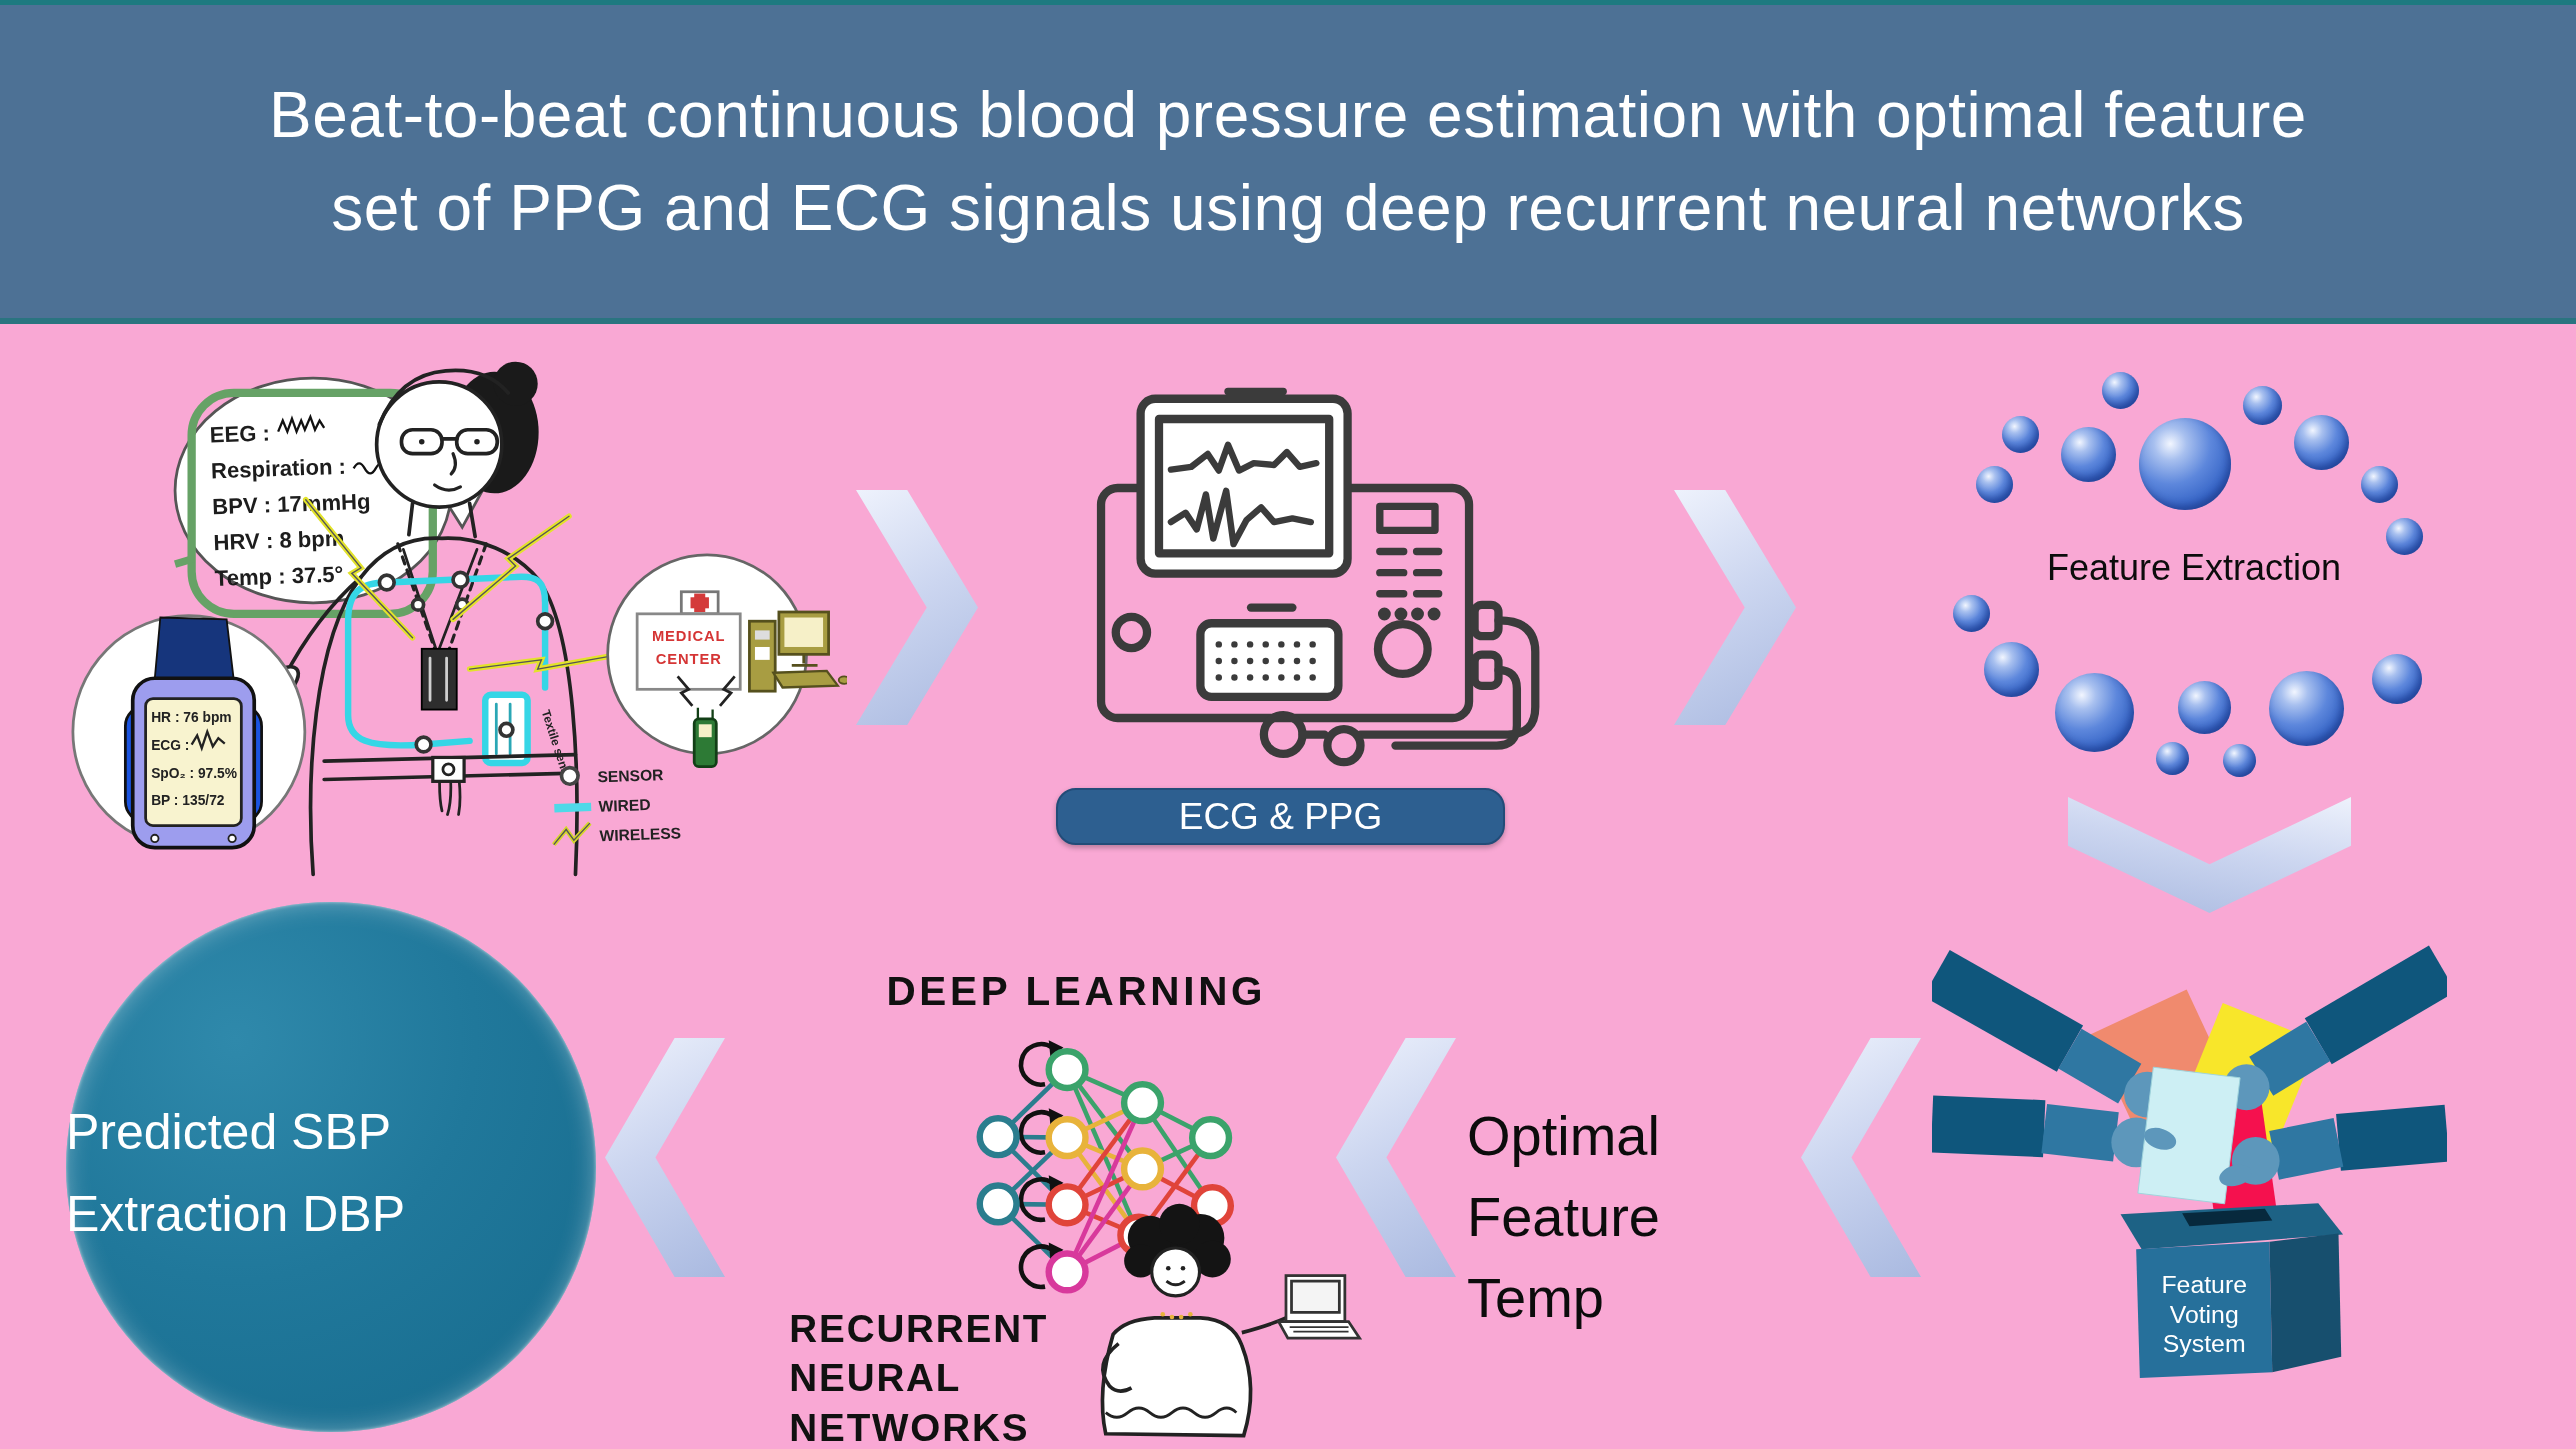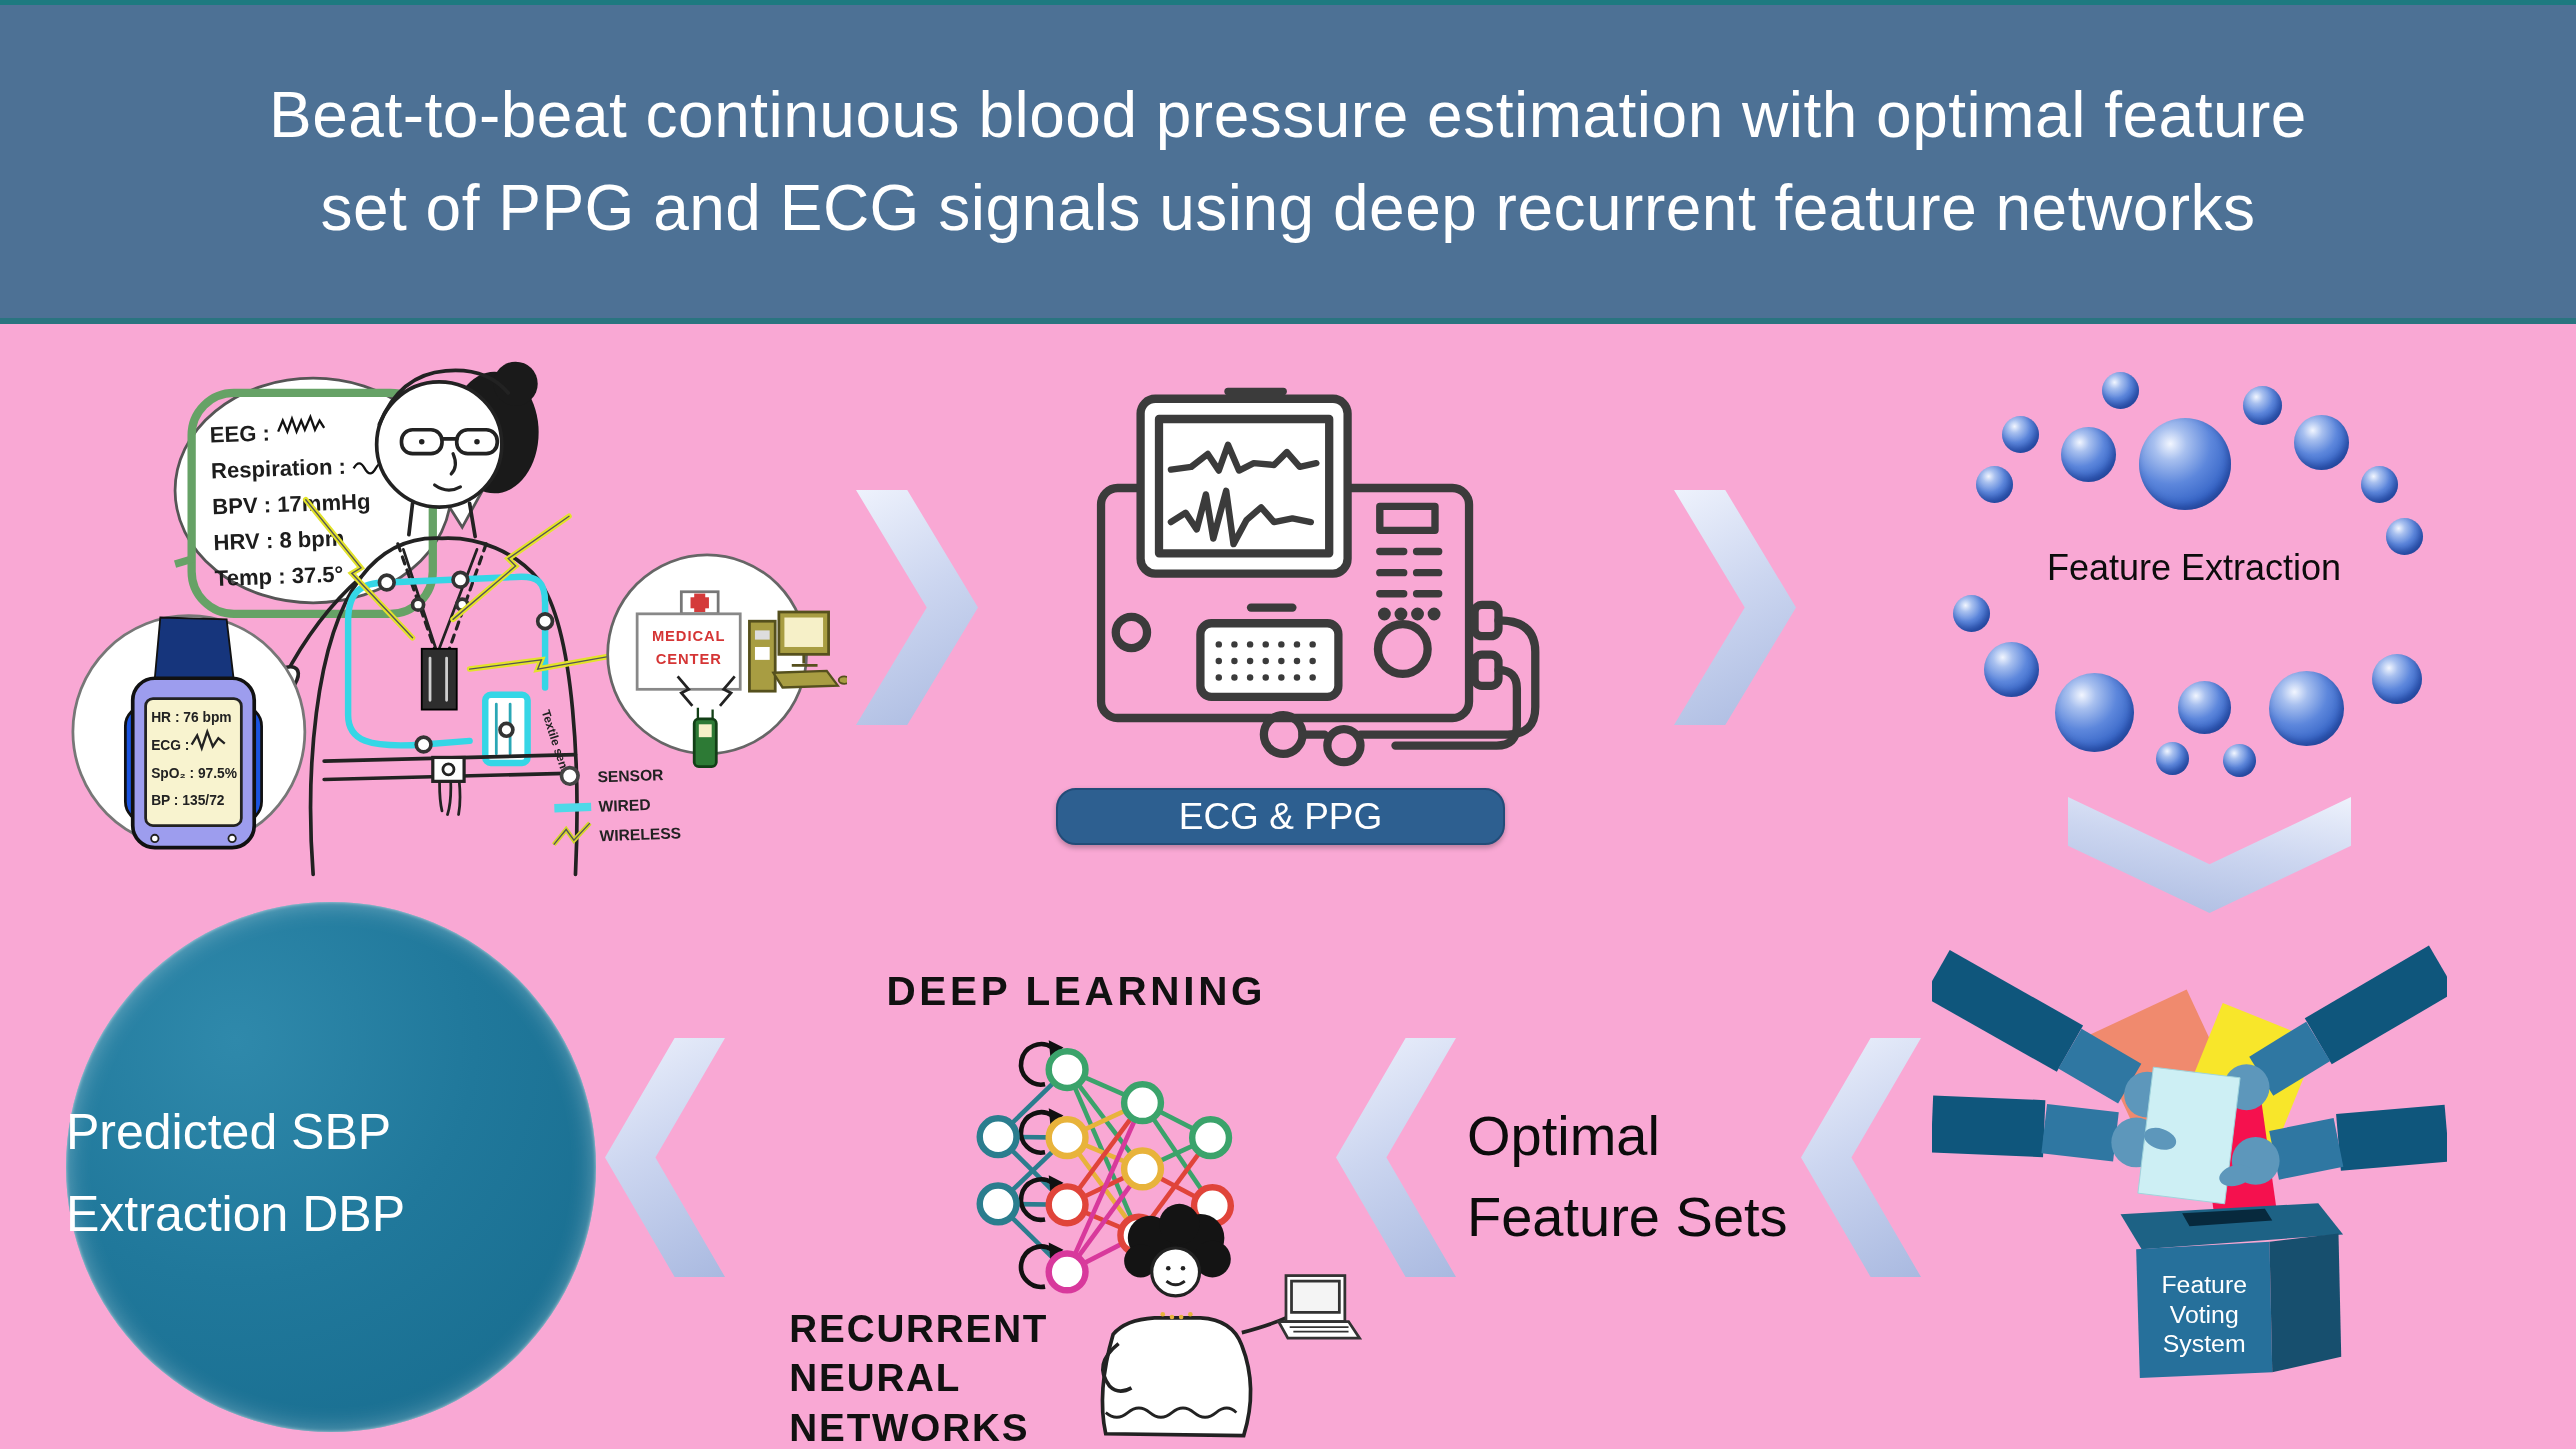--- a/index.html
+++ b/index.html
@@ -50,21 +50,21 @@
 
   .hand{font-weight:bold;}
 </style>
 </head>
 <body>
 
 <div id="canvas">
 
   <div class="banner">
     <div class="t-line">Beat-to-beat continuous blood pressure estimation with optimal feature</div>
-    <div class="t-line">set of PPG and ECG signals using deep recurrent feature networks</div>
+    <div class="t-line">set of PPG and ECG signals using deep recurrent neural networks</div>
   </div>
 
   <svg class="absvg" style="left:37px;top:345px" width="810" height="534" viewBox="0 0 880 580">
 
     <g>
       <polygon points="438,160 496,136 462,198" fill="#ffffff" stroke="#555" stroke-width="3"></polygon>
       <ellipse cx="300" cy="158" rx="150" ry="122" fill="#ffffff" stroke="#555" stroke-width="3"></ellipse>
       <rect x="168" y="52" width="262" height="240" rx="46" fill="none" stroke="#66a266" stroke-width="9"></rect>
       <path d="M150,238 L170,232" stroke="#66a266" stroke-width="8" fill="none"></path>
       <g class="hand" font-size="24" fill="#1d1d1d" transform="rotate(-2 300 160)" font-family="Liberation Sans, sans-serif">
@@ -330,21 +330,21 @@
       <text x="296" y="386" text-anchor="middle" fill="#ffffff" font-size="27">Feature</text>
       <text x="296" y="418" text-anchor="middle" fill="#ffffff" font-size="27">Voting</text>
       <text x="296" y="450" text-anchor="middle" fill="#ffffff" font-size="27">System</text>
     </g>
   </svg>
 
   <div class="chev chev-left" style="left:1801px;top:1038px;width:120px;height:239px"></div>
 
   <div class="optimal">
     <div>Optimal</div>
-    <div>Feature Sets</div>
+    <div>Feature Temp</div>
   </div>
 
   <div class="chev chev-left" style="left:1336px;top:1038px;width:120px;height:239px"></div>
 
   <svg class="absvg" style="left:782px;top:948px" width="607" height="497" viewBox="0 0 660 540">
     <text x="320" y="62" text-anchor="middle" class="hand" font-size="44" letter-spacing="4" fill="#111">DEEP LEARNING</text>
 
     <g stroke-width="5" fill="none">
       <g stroke="#2b7d8e">
         <path d="M235,205 L310,132"></path>

